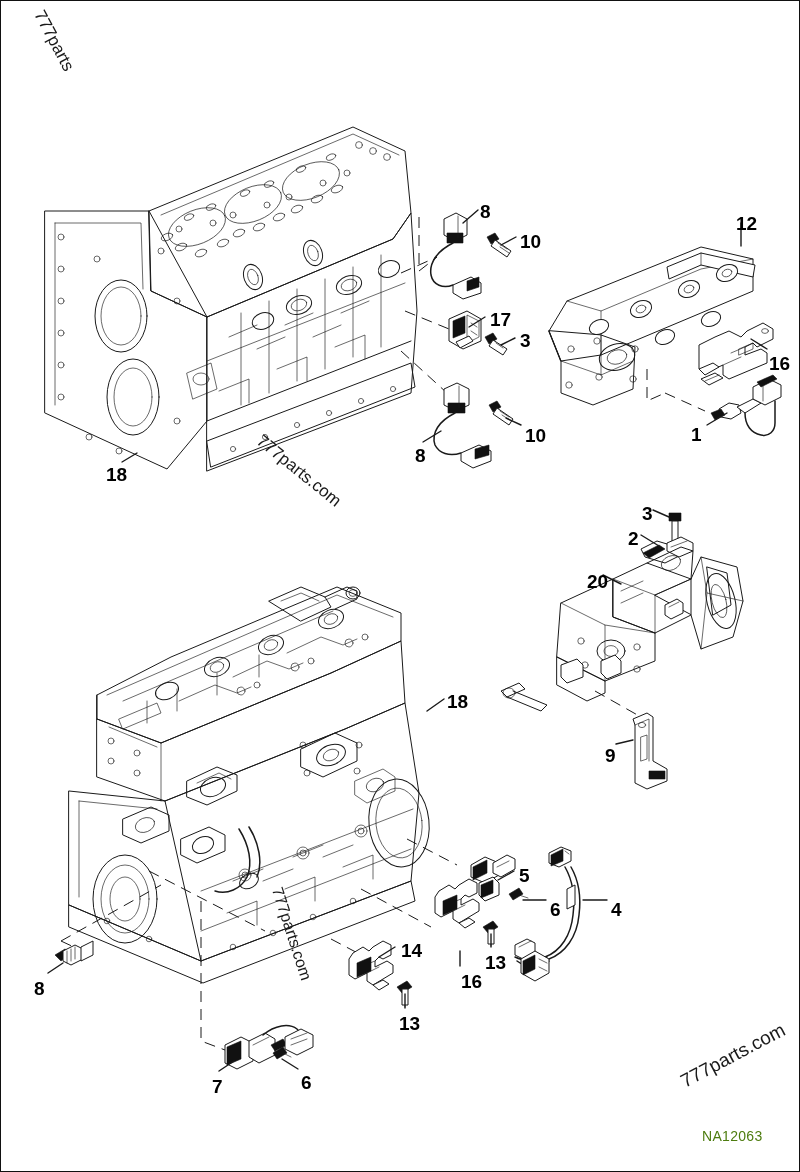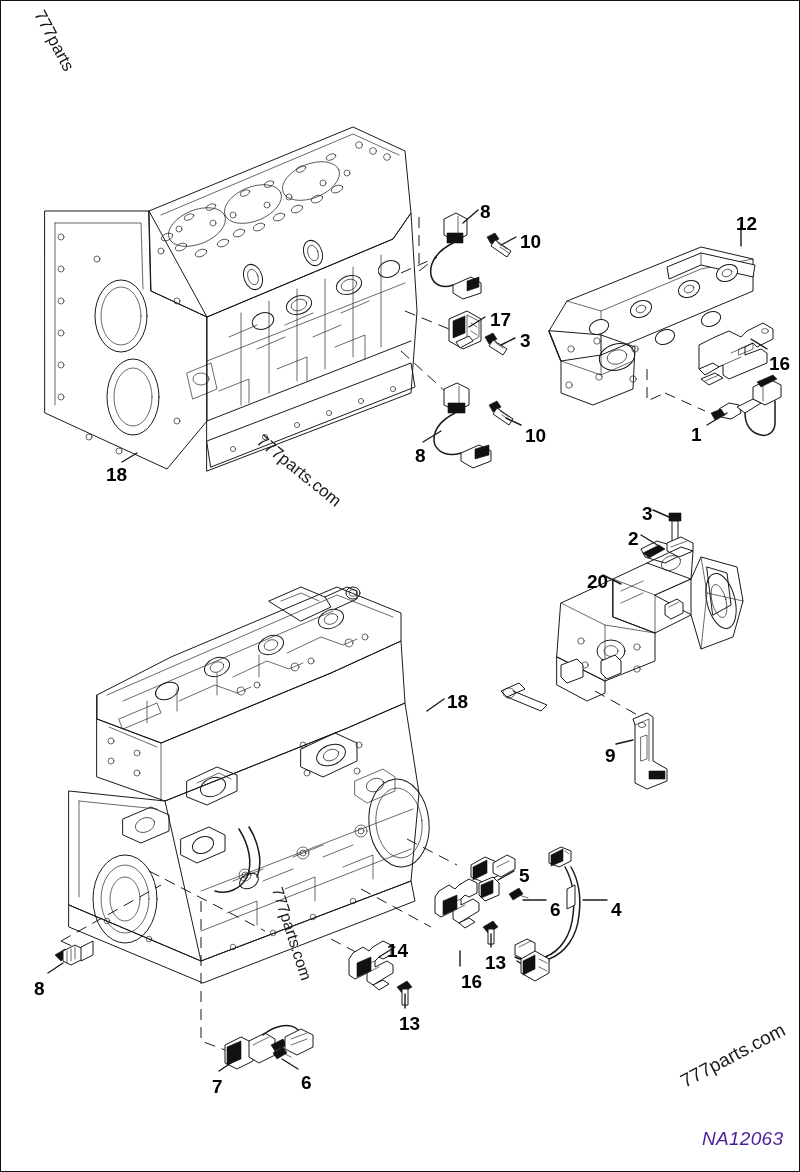--- a/index.html
+++ b/index.html
@@ -24,25 +24,24 @@
     font-weight:bold;
     font-size:19px;
     color:#000;
     line-height:1;
     white-space:nowrap;
     user-select:none;
   }
   .drawing-no {
     position:absolute;
     font-family:"Liberation Sans", sans-serif;
-    font-size:19px;
-    color:#4c1d95;
+    font-size:14px;
+    color:#4d7c0f;
     letter-spacing:.3px;
     white-space:nowrap;
-    font-style:italic;
   }
   .wm {
     position:absolute;
     font-family:"Liberation Sans", sans-serif;
     font-size:17px;
     color:#1a1a1a;
     white-space:nowrap;
     user-select:none;
     font-weight:500;
   }
@@ -582,21 +581,21 @@
       <div class="callout" style="left: 211px; top: 1076px;">7</div>
       <div class="callout" style="left: 479px; top: 201px;">8</div>
       <div class="callout" style="left: 414px; top: 445px;">8</div>
       <div class="callout" style="left: 604px; top: 745px;">9</div>
       <div class="callout" style="left: 519px; top: 231px;">10</div>
       <div class="callout" style="left: 524px; top: 425px;">10</div>
       <div class="callout" style="left: 33px; top: 978px;">8</div>
       <div class="callout" style="left: 489px; top: 309px;">17</div>
       <div class="callout" style="left: 484px; top: 952px;">13</div>
       <div class="callout" style="left: 398px; top: 1013px;">13</div>
-      <div class="callout" style="left: 386px; top: 940px;">14</div>
+      <div class="callout" style="left: 400px; top: 940px;">14</div>
       <div class="callout" style="left: 768px; top: 353px;">16</div>
       <div class="callout" style="left: 460px; top: 971px;">16</div>
       <div class="callout" style="left: 735px; top: 213px;">12</div>
       <div class="callout" style="left: 105px; top: 464px;">18</div>
       <div class="callout" style="left: 446px; top: 691px;">18</div>
       <div class="callout" style="left: 586px; top: 571px;">20</div>
     </div>
 
   <div id="watermark-layer">
       <div class="wm" style="left: 46px; top: 6px; font-size: 17px; transform: rotate(62deg); transform-origin: left top;">777parts</div>

